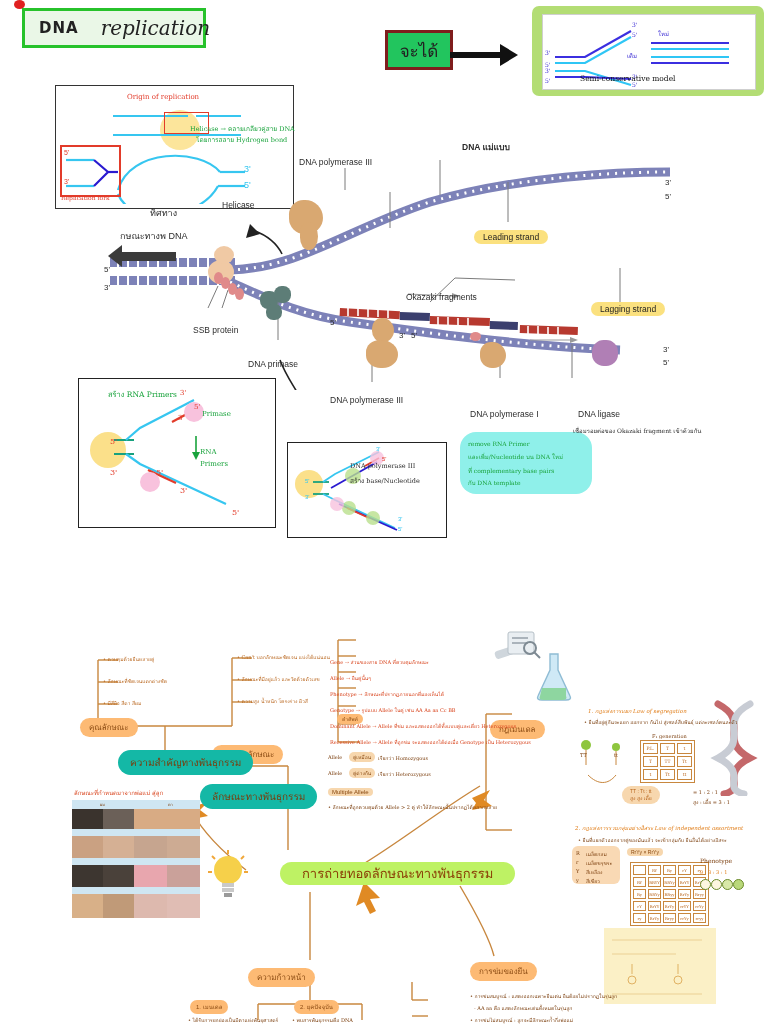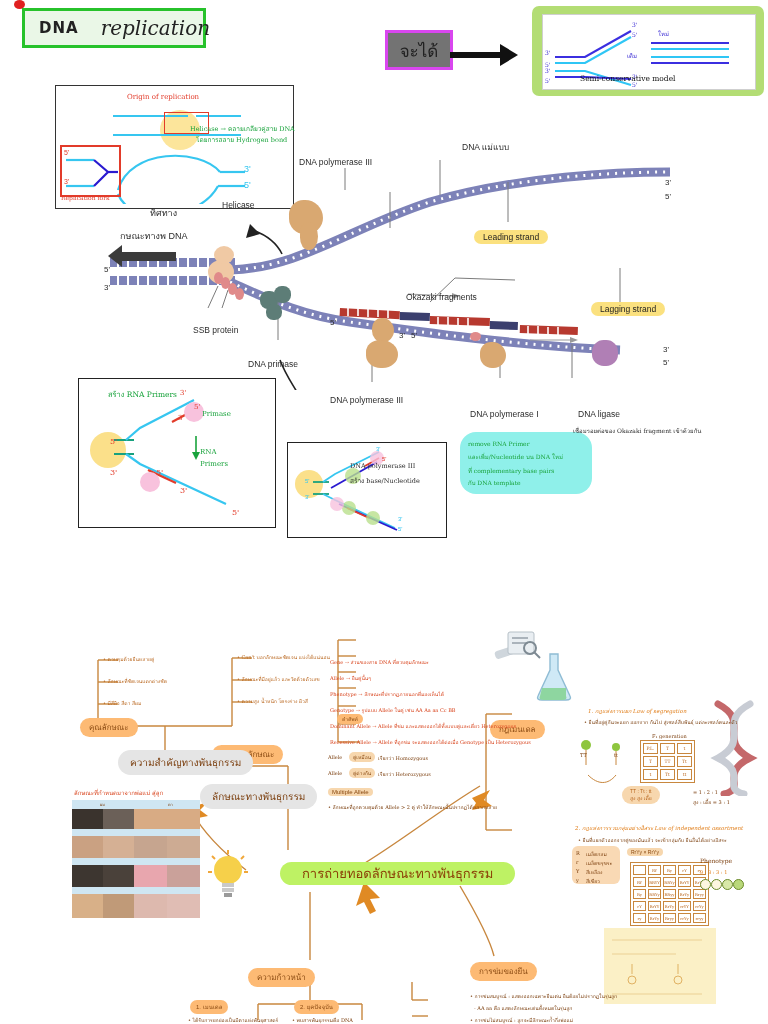--- a/index.html
+++ b/index.html
@@ -8,21 +8,21 @@
   .abs{position:absolute;}
   
   #title-box{left:22px;top:8px;width:178px;height:34px;border:3px solid #27c22b;
              background:#eaf7e7;display:flex;align-items:center;}
   #title-dna{font-family:"DejaVu Sans",sans-serif;font-weight:bold;font-size:15px;
              letter-spacing:1px;margin-left:14px;}
   #title-rep{font-size:20px;margin-left:22px;font-family:"DejaVu Serif",serif;
              font-style:italic;}
   #title-dot{left:14px;top:0px;width:11px;height:9px;background:#e02020;border-radius:50%;}
   
-  #thai-box{left:385px;top:30px;width:62px;height:34px;border:3px solid #d946ef;background:#737373;
+  #thai-box{left:385px;top:30px;width:62px;height:34px;border:3px solid #7f1d1d;background:#22c55e;
             display:flex;align-items:center;justify-content:center;font-size:17px;}
   #arrow-shaft{left:450px;top:52px;width:55px;height:6px;background:#111;}
   #arrow-head{left:500px;top:44px;width:0;height:0;border-left:18px solid #111;
               border-top:11px solid transparent;border-bottom:11px solid transparent;}
   
   #semi-panel{left:532px;top:6px;width:232px;height:90px;background:#b3dd74;border-radius:7px;}
   #semi-inner{left:542px;top:14px;width:212px;height:74px;background:#fff;border:1px solid #cfcfcf;}
   .semi-lbl{font-size:6px;font-family:"DejaVu Serif",serif;color:#2a1ad0;}
   #semi-cap{left:580px;top:74px;font-size:7.5px;color:#111;font-family:"DejaVu Serif",serif;}
   
@@ -60,21 +60,21 @@
   #pol3-t1{left:350px;top:462px;font-size:6.5px;color:#2b2b2b;font-family:"DejaVu Serif",serif;}
   #pol3-t2{left:350px;top:476px;font-size:6.5px;color:#2b2b2b;font-family:"DejaVu Serif",serif;}
   
   #blue-note{left:460px;top:432px;width:132px;height:62px;background:#8ff0ea;border-radius:16px;}
   .bn-line{position:absolute;left:468px;font-size:6px;color:#19a33c;font-family:"DejaVu Serif",serif;}
   #lig-note{left:573px;top:426px;font-size:6px;color:#2b2b2b;font-family:"DejaVu Serif",serif;}
   
   .node{position:absolute;background:#fdba74;border-radius:11px;padding:3px 9px;
         font-size:8px;color:#8a4a12;white-space:nowrap;}
   .node-center{background:#bef264;border-radius:18px;padding:1px 22px;font-size:13px;color:#8a3f06;}
-  .node-big{background:#e5e5e5;border-radius:13px;padding:5px 12px;font-size:10px;color:#7a3d0c;}
+  .node-big{background:#14b8a6;border-radius:13px;padding:5px 12px;font-size:10px;color:#7a3d0c;}
   .mtext{position:absolute;font-size:5px;color:#b8651c;white-space:nowrap;
          font-family:"DejaVu Serif",serif;}
   .mtext-br{color:#7a3d0c;}
   .mtext-o{color:#e07d18;}
   .mtext-r{color:#d8431c;}
   .tag{position:absolute;background:#f7d7ae;border-radius:6px;padding:1px 4px;
        font-size:5px;color:#8a4a12;}
   
   #photo-grid{left:72px;top:800px;width:128px;height:140px;background:#fff;}
   .pg-hdr{background:#cfe6f2;height:9px;}
@@ -252,21 +252,21 @@
 <div class="abs ssb" style="left:214px;top:272px;width:9px;height:12px;"></div>
 <div class="abs ssb" style="left:221px;top:277px;width:9px;height:12px;"></div>
 <div class="abs ssb" style="left:228px;top:283px;width:9px;height:12px;"></div>
 <div class="abs ssb" style="left:235px;top:288px;width:9px;height:12px;"></div>
 <div class="abs prot" style="left:372px;top:318px;width:22px;height:24px;"></div>
 <div class="abs prot" style="left:366px;top:340px;width:32px;height:28px;"></div>
 <div class="abs prot" style="left:480px;top:342px;width:26px;height:26px;"></div>
 <div class="abs purp" style="left:592px;top:340px;width:26px;height:26px;"></div>
 <div class="abs ssb" style="left:470px;top:332px;width:11px;height:9px;"></div>
 
-<span class="abs dlab" style="left:462px;top:140px;">DNA แม่แบบ</span>
+<span class="abs dlab" style="left:462px;top:140px;font-weight:bold;">DNA แม่แบบ</span>
 <span class="abs dlab" style="left:299px;top:157px;">DNA polymerase III</span>
 <span class="abs dlab" style="left:222px;top:200px;">Helicase</span>
 <span class="abs dlab-th" style="left:150px;top:206px;">ทิศทาง</span>
 <span class="abs dlab-th" style="left:120px;top:229px;">กษณะทางพ DNA</span>
 <div class="abs" id="bigarrow-shaft"></div>
 <div class="abs" id="bigarrow-head"></div>
 <span class="abs dlab" style="left:193px;top:325px;">SSB protein</span>
 <span class="abs dlab" style="left:248px;top:359px;">DNA primase</span>
 <span class="abs dlab" style="left:406px;top:292px;">Okazaki fragments</span>
 <span class="abs dlab" style="left:330px;top:395px;">DNA polymerase III</span>

